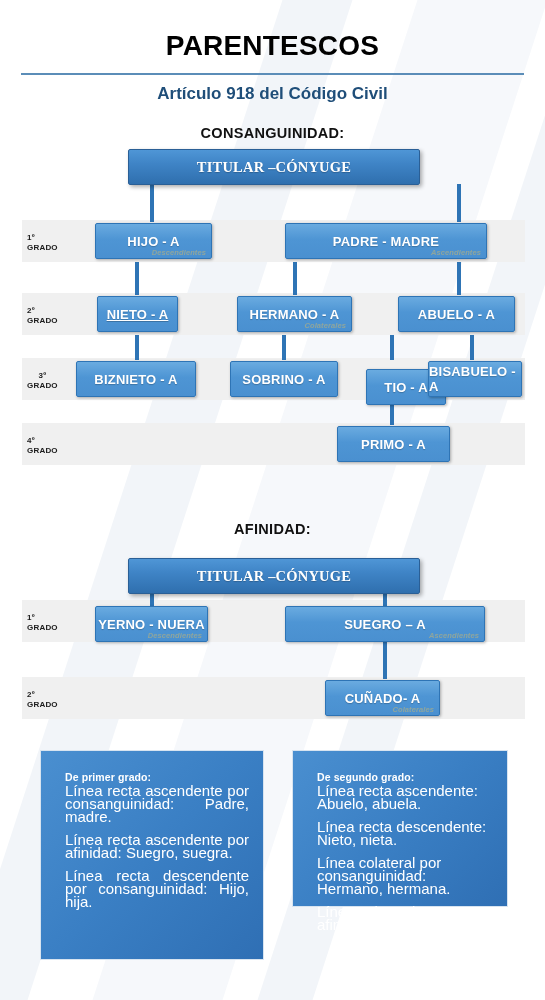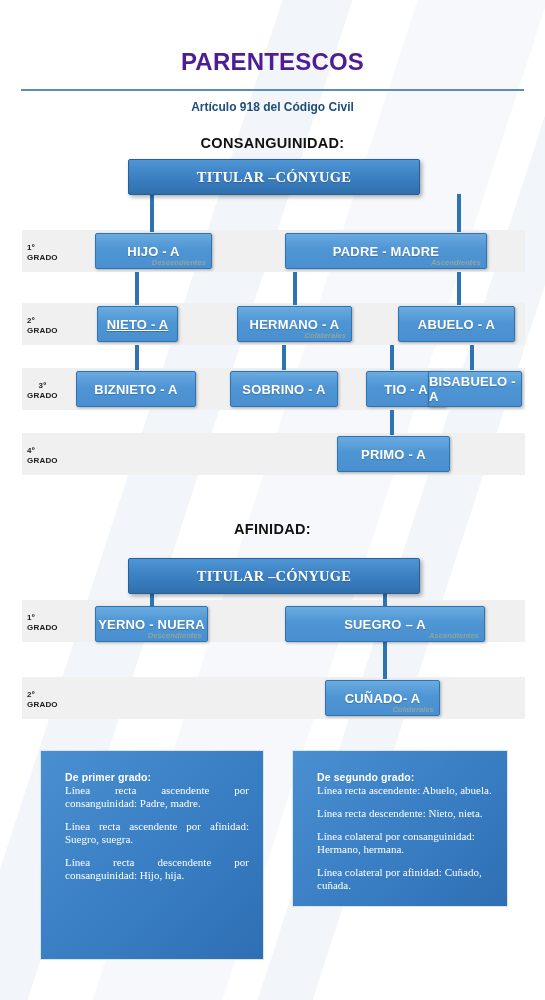--- a/index.html
+++ b/index.html
@@ -14,31 +14,31 @@
   .bg-wm{position:absolute;inset:0;overflow:hidden;pointer-events:none;z-index:0;}
   .bg-wm i{position:absolute;display:block;background:#f2f5f9;transform:skewX(-18deg);}
   .wm1{left:120px;top:0;width:70px;height:1000px;}
   .wm2{left:255px;top:0;width:130px;height:1000px;background:#f6f8fb!important;}
   .wm3{left:420px;top:0;width:55px;height:1000px;}
 
   .page{position:relative;z-index:2;width:545px;height:1000px;}
 
   
   .title{
-    text-align:center;color:#4c1d95;
-    font-size:24px;font-weight:bold;letter-spacing:.2px;
-    padding-top:44px;line-height:36px;
+    text-align:center;color:#000000;
+    font-size:28px;font-weight:bold;letter-spacing:.2px;
+    padding-top:28px;line-height:36px;
   }
   .divider{
     width:503px;height:2px;margin:9px auto 0;
     background:#5b8db8;
   }
   .subtitle{
     text-align:center;color:#1f4e79;
-    font-size:12px;font-weight:bold;margin-top:9px;
+    font-size:17px;font-weight:bold;margin-top:9px;
   }
   .section-head{
     text-align:center;color:#111;
     font-size:14.5px;font-weight:bold;
     letter-spacing:.3px;
   }
   #consang-head{margin-top:21px;}
   #afinidad-head{margin-top:0;position:absolute;left:0;right:0;top:521px;}
 
   
@@ -95,23 +95,22 @@
     box-sizing:border-box;
     padding:20px 14px 16px 24px;
     color:#ffffff;
   }
   #panel-left{left:40px;width:224px;height:210px;}
   #panel-right{left:292px;width:216px;height:157px;}
   .panel h4{
     margin:0 0 1px 0;font-size:10.5px;font-weight:bold;letter-spacing:.1px;
   }
   .panel p{
-    margin:0 0 10px 0;font-size:11px;line-height:13px;
+    margin:0 0 10px 0;font-size:15px;line-height:13px;
     text-align:justify;
-    font-family:Liberation Serif, serif;
   }
   #panel-right p{text-align:left;}
   .panel p:last-child{margin-bottom:0;}
 </style>
 </head>
 <body>
 
 <div class="bg-wm">
   <i class="wm1"></i>
     <i class="wm2"></i>
@@ -192,21 +191,21 @@
     </div>
 
     <div class="node" style="left:76px;top:220px;width:120px;height:36px;">
       <span class="lbl">BIZNIETO - A</span>
     </div>
 
     <div class="node" style="left:230px;top:220px;width:108px;height:36px;">
       <span class="lbl">SOBRINO - A</span>
     </div>
 
-    <div class="node" style="left:366px;top:220px;width:80px;height:36px;">
+    <div class="node" style="left:366px;top:228px;width:80px;height:36px;">
       <span class="lbl">TIO - A</span>
     </div>
 
     <div class="node" style="left:428px;top:220px;width:94px;height:36px;">
       <span class="lbl">BISABUELO - A</span>
     </div>
 
     <div class="node" style="left:337px;top:285px;width:113px;height:36px;">
       <span class="lbl">PRIMO - A</span>
     </div>

